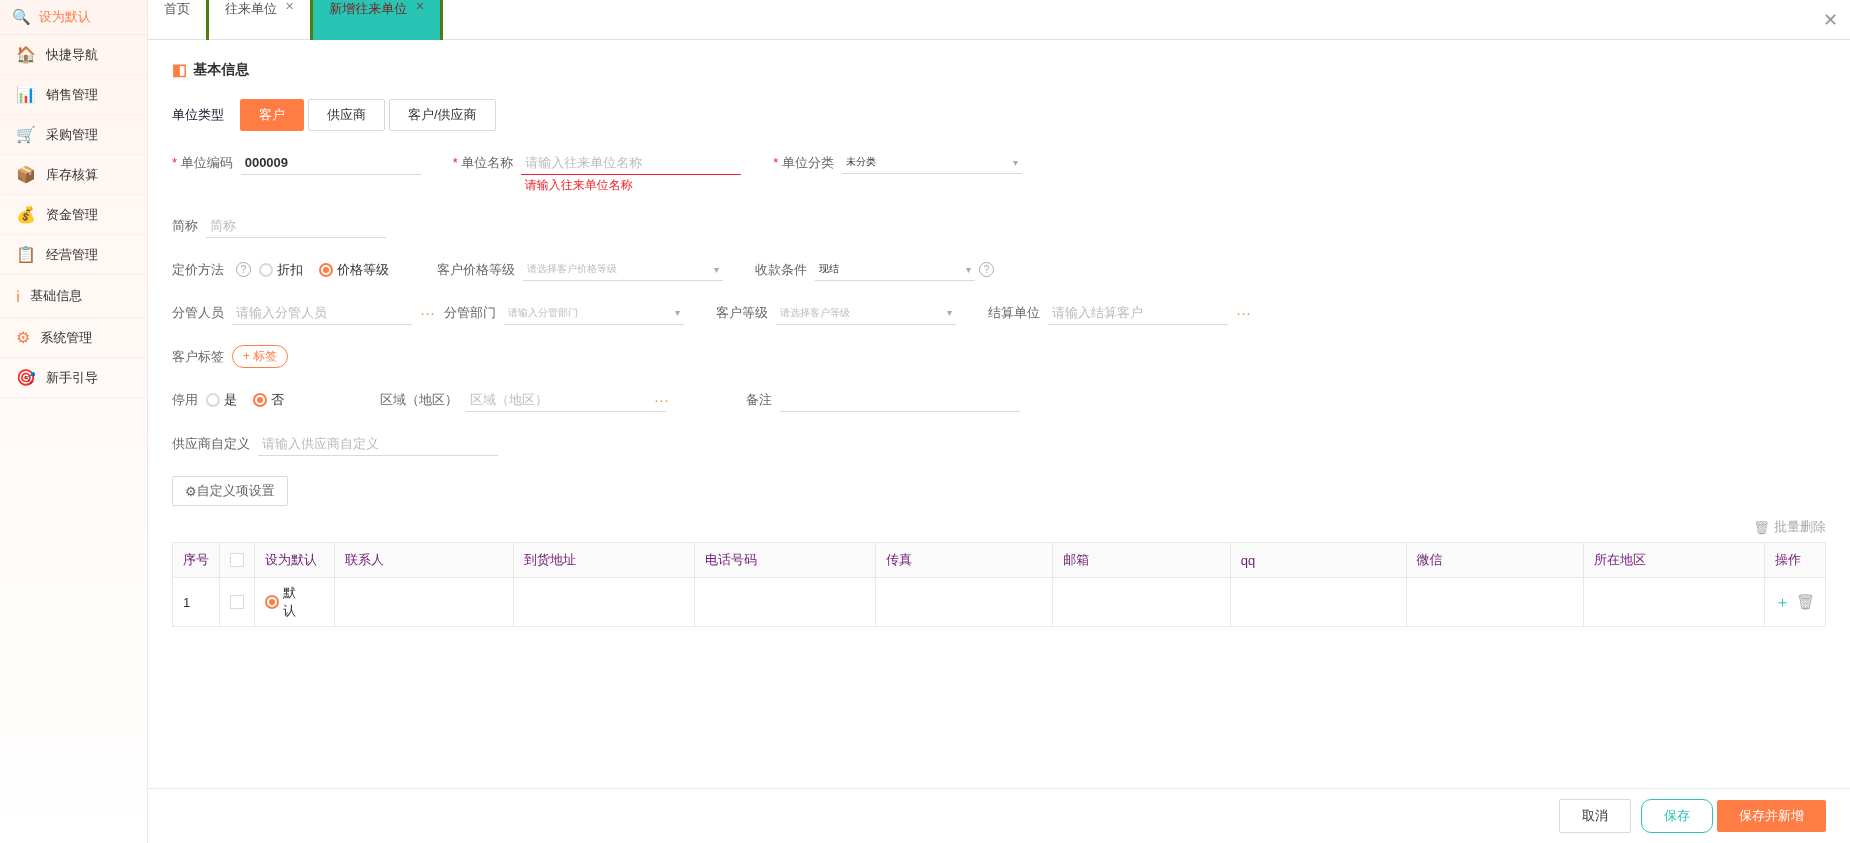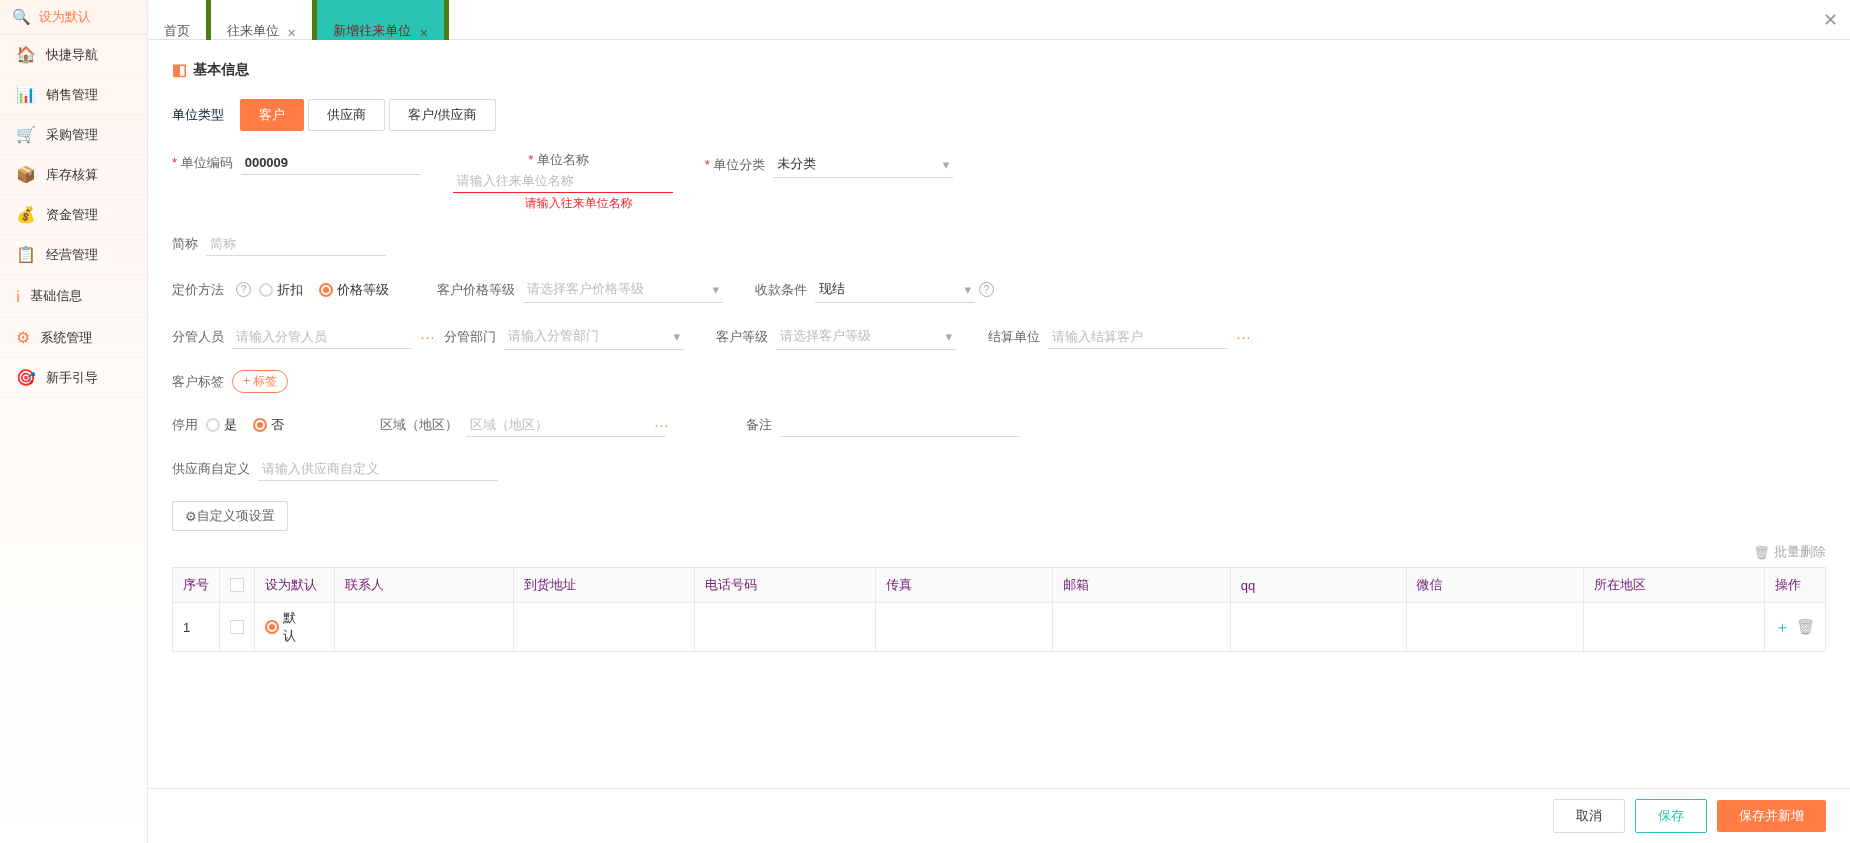--- a/index.html
+++ b/index.html
@@ -49,27 +49,27 @@
       display: flex;
       align-items: center;
       background: #fff;
       border-bottom: 1px solid #e0e0e0;
       height: 40px;
       padding: 0;
       flex-shrink: 0;
     }
     .tab {
       display: flex;
-      align-items: flex-end;
+      align-items: flex-start;
       padding: 0 16px;
       height: 40px;
       cursor: pointer;
       font-size: 13px;
       color: #555;
-      border-right: 5px solid #4d7c0f;
+      border-right: 3px solid #4d7c0f;
       white-space: nowrap;
     }
     .tab.active {
       background: #28c5b5;
       color: #7f1d1d;
     }
     .tab .close {
       margin-left: 8px;
       font-size: 11px;
       color: inherit;
@@ -149,21 +149,21 @@
     }
     .form-select {
       display: flex;
       align-items: center;
       border: none;
       border-bottom: 1px solid #d9d9d9;
       padding: 4px 4px;
       min-width: 160px;
       cursor: pointer;
       color: #bbb;
-      font-size: 13px;
+      font-size: 10px;
       position: relative;
     }
     .form-select .text { flex: 1; }
     .form-select .arrow { color: #aaa; margin-left: 4px; }
     .form-select.has-value .text { color: #333; }
 
     
     .unit-type-row {
       display: flex;
       align-items: center;
@@ -323,22 +323,22 @@
       border-radius: 2px;
       margin-right: 10px;
     }
     .btn-save {
       padding: 7px 22px;
       border: 1px solid #28c5b5;
       background: #fff;
       color: #28c5b5;
       font-size: 13px;
       cursor: pointer;
-      border-radius: 2px;
-      margin-right: 10px;
+      border-radius: 10px;
+      margin-right: 4px;
     }
     .btn-save-new {
       padding: 7px 22px;
       border: none;
       background: #ff7d45;
       color: #fff;
       font-size: 13px;
       cursor: pointer;
       border-radius: 2px;
     }
@@ -478,21 +478,21 @@
         <button class="unit-btn">客户/供应商</button>
       </div>
 
       
       <div class="form-row">
         <div class="form-field">
           <span class="form-label required">单位编码</span>
           <input class="form-input" type="text" value="000009" style="width: 180px; font-weight: bold;">
         </div>
         <div class="form-field" style="flex-direction:column; align-items:flex-start;">
-          <div style="display:flex; align-items:center;flex-direction:column;">
+          <div style="display:flex; align-items:center;">
             <span class="form-label required">单位名称</span>
             <input class="form-input error" type="text" placeholder="请输入往来单位名称" style="width: 220px; border-bottom-color: rgb(245, 34, 45);">
           </div>
           <span class="error-msg" style="margin-left:72px;">请输入往来单位名称</span>
         </div>
         <div class="form-field">
           <span class="form-label required">单位分类</span>
           <div class="form-select has-value" style="width:180px;">
             <span class="text">未分类</span>
             <span class="arrow">▾</span>

